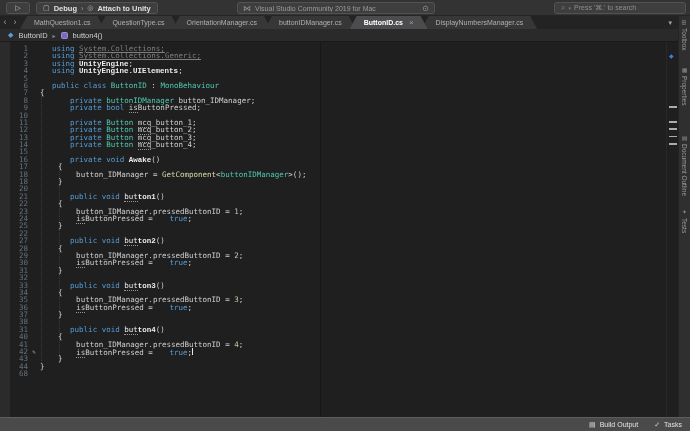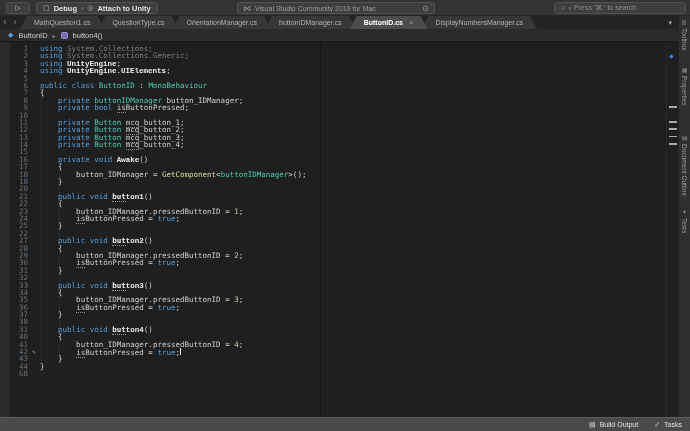--- a/index.html
+++ b/index.html
@@ -53,29 +53,29 @@
             background:#1f1f1f; overflow:hidden; }
   .bp-margin { position:absolute; left:0; top:0; width:10px; height:375px; background:#2b2b2b; }
   .ruler { position:absolute; left:320px; top:0; width:1px; height:375px; background:#171717; }
   .iguide { position:absolute; width:0; border-left:1px dotted #3a3a3a; }
   .code { position:absolute; left:0; top:3px; width:100%;
           font-family:"DejaVu Sans Mono", monospace; }
   .code-line { display:flex; height:7.4px; line-height:7.5px; font-size:7.5px; white-space:pre; }
   .ln { width:28px; flex:none; text-align:right; color:#64707a; }
   .mk { width:12px; flex:none; text-align:center; color:#9a9a9a; font-size:6px; line-height:7.5px; }
   .cl-txt { flex:none; white-space:pre; }
-  .s-k  { color:#569cd6; }
-  .s-dim{ color:#7f7f7f; }
+  .s-k  { color:#569cd6;margin-left:12px; }
+  .s-dim{ color:#7f7f7f;text-decoration:underline; }
   .s-w  { color:#cfcfcf; }
   .s-bw { color:#ececec; font-weight:bold;font-family:Liberation Mono, monospace; }
   .s-t  { color:#4ec9b0; }
   .s-m  { color:#dcdcaa; }
   .s-n  { color:#b5cea8; }
   .s-u  { color:#cfcfcf; border-bottom:1px dotted #979797;margin-top:23px; }
-  .s-ub { color:#ececec; font-weight:bold; border-bottom:1px dotted #979797; }
+  .s-ub { color:#ececec; font-weight:normal; border-bottom:1px dotted #979797; }
   .caret{ display:inline-block; width:1px; height:7px; background:#e8e8e8; }
 
   
   .scrollcol { position:absolute; top:42px; left:666px; width:12px; height:375px;
                background:#1f1f1f; border-left:1px solid #282828; }
   .sc-diamond { position:absolute; left:2px; color:#3f7fd0; font-size:6px; }
   .sc-mark { position:absolute; left:2px; width:8px; height:1.5px; background:#a8adad; }
 
   
   .rail { position:absolute; top:16px; left:678px; width:12px; height:401px;

